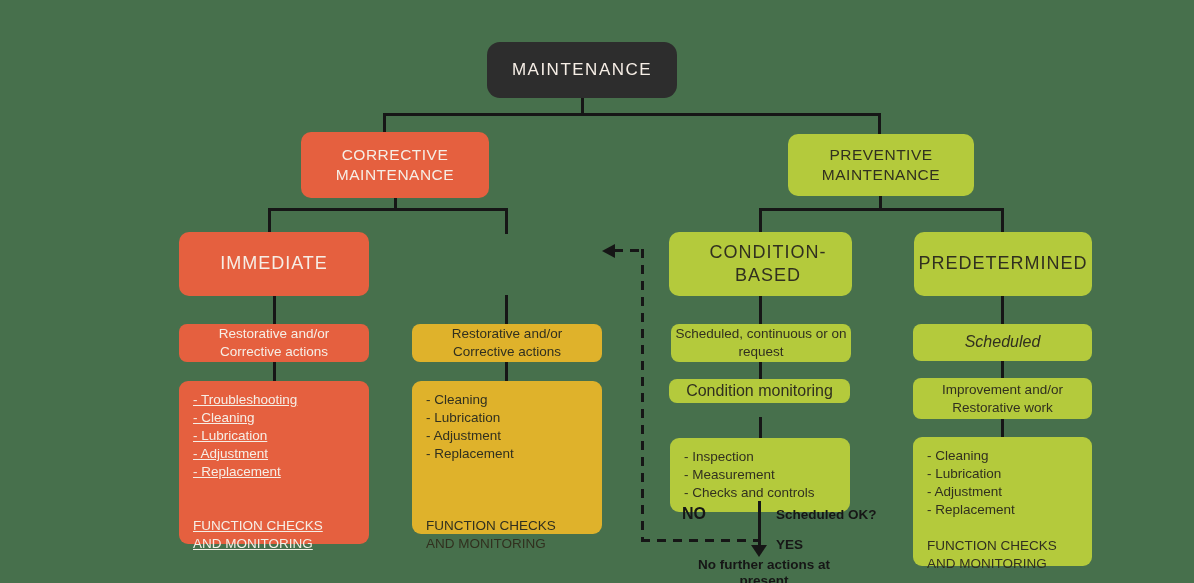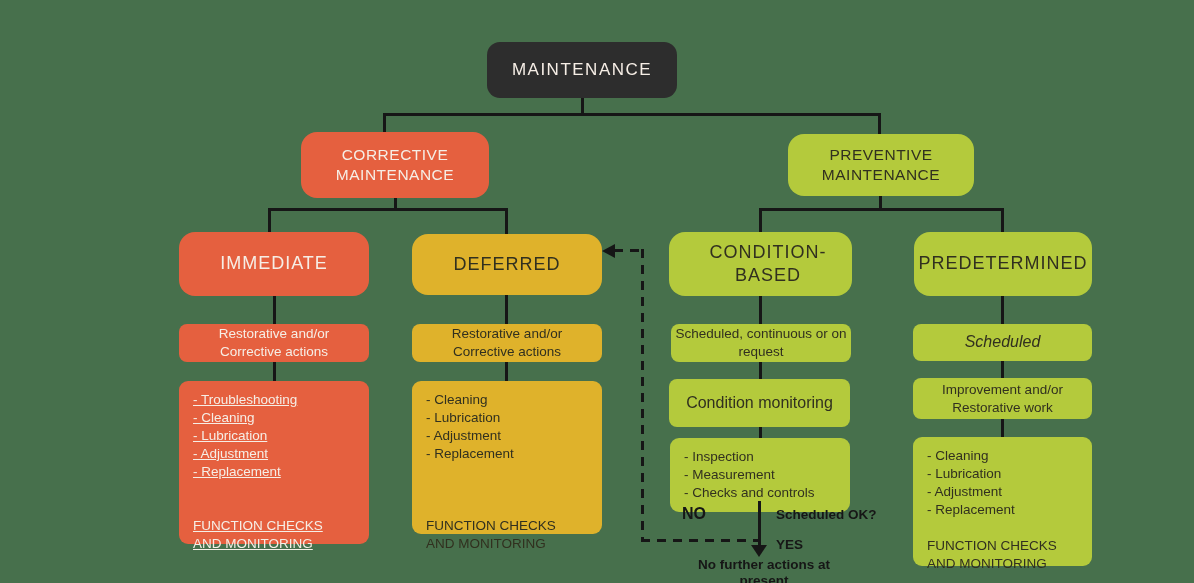--- a/index.html
+++ b/index.html
@@ -5,21 +5,21 @@
   :root{
     --background:#47704C; --root-box:#2D2D2D; --corrective:#E5603F;
     --deferred:#DFB22B; --preventive:#B4CA3C; --line:#161616;
     --text-light:#F6EEE6; --text-dark:#31301F;
   }
   *{margin:6px;padding:0;box-sizing:border-box;}
   html,body{width:1194px;height:583px;overflow:hidden;}
   body{font-family:"Liberation Sans","DejaVu Sans",sans-serif;background:var(--background);}
   .canvas{position:relative;width:1194px;height:583px;background:var(--background);}
   .box{position:absolute;display:flex;align-items:center;justify-content:center;
-       text-align:center;white-space:pre-line;border-radius:16px;line-height:1.3;}
+       text-align:center;white-space:pre-line;border-radius:10px;line-height:1.3;}
   .root{background:var(--root-box);color:var(--text-light);font-size:17px;letter-spacing:1.5px;border-radius:13px;}
   .red{background:var(--corrective);color:var(--text-light);}
   .gold{background:var(--deferred);color:var(--text-dark);}
   .green{background:var(--preventive);color:var(--text-dark);}
   .head{font-size:18px;letter-spacing:1px;}
   .sub{font-size:13.5px;border-radius:8px;}
   .list{font-size:13.5px;justify-content:flex-start;align-items:flex-start;
         text-align:left;padding:10px 10px 8px 14px;line-height:1.33;border-radius:9px;}
   .hline,.vline{position:absolute;}
   .hline{height:3px;background:var(--line);}
@@ -52,21 +52,20 @@
   <div class="vline" style="left:370px;top:174px;height:12px;"></div>
   <div class="hline" style="left:244px;top:184px;width:240px;"></div>
   <div class="vline" style="left:244px;top:184px;height:24px;"></div>
   <div class="vline" style="left:481px;top:184px;height:26px;"></div>
   <div class="vline" style="left:855px;top:172px;height:14px;"></div>
   <div class="hline" style="left:735px;top:184px;width:245px;"></div>
   <div class="vline" style="left:735px;top:184px;height:24px;"></div>
   <div class="vline" style="left:977px;top:184px;height:24px;"></div>
 
   <div class="box red head" style="left:155px;top:208px;width:190px;height:64px;">IMMEDIATE</div>
-  <div class="box gold head" style="left:388px;top:210px;width:190px;height:61px;">DEFERRED</div>
   <div class="box green head" style="left:645px;top:208px;width:183px;height:64px;padding-left:15px;">CONDITION-BASED</div>
   <div class="box green head" style="left:890px;top:208px;width:178px;height:64px;">PREDETERMINED</div>
 
   <div class="vline" style="left:249px;top:272px;height:28px;"></div>
   <div class="vline" style="left:249px;top:338px;height:19px;"></div>
   <div class="vline" style="left:481px;top:271px;height:29px;"></div>
   <div class="vline" style="left:481px;top:338px;height:19px;"></div>
   <div class="vline" style="left:735px;top:272px;height:28px;"></div>
   <div class="vline" style="left:735px;top:337px;height:18px;"></div>
   <div class="vline" style="left:735px;top:393px;height:21px;"></div>
@@ -93,21 +92,21 @@
 - Adjustment
 - Replacement
 
 
 
 FUNCTION CHECKS
 AND MONITORING</div>
 
   <div class="box green sub" style="left:647px;top:300px;width:180px;height:38px;">Scheduled, continuous or on
 request</div>
-  <div class="box green sub" style="left:645px;top:355px;width:181px;height:48px;font-size:16px;">Condition monitoring</div>
+  <div class="box green sub" style="left:645px;top:355px;width:181px;height:24px;font-size:16px;">Condition monitoring</div>
   <div class="box green list" style="left:646px;top:414px;width:180px;height:74px;">- Inspection
 - Measurement
 - Checks and controls</div>
 
   <div class="box green sub" style="left:889px;top:300px;width:179px;height:37px;font-size:16px;font-style:italic;">Scheduled</div>
   <div class="box green sub" style="left:889px;top:354px;width:179px;height:41px;">Improvement and/or
 Restorative work</div>
   <div class="box green list" style="left:889px;top:413px;width:179px;height:129px;">- Cleaning
 - Lubrication
 - Adjustment

